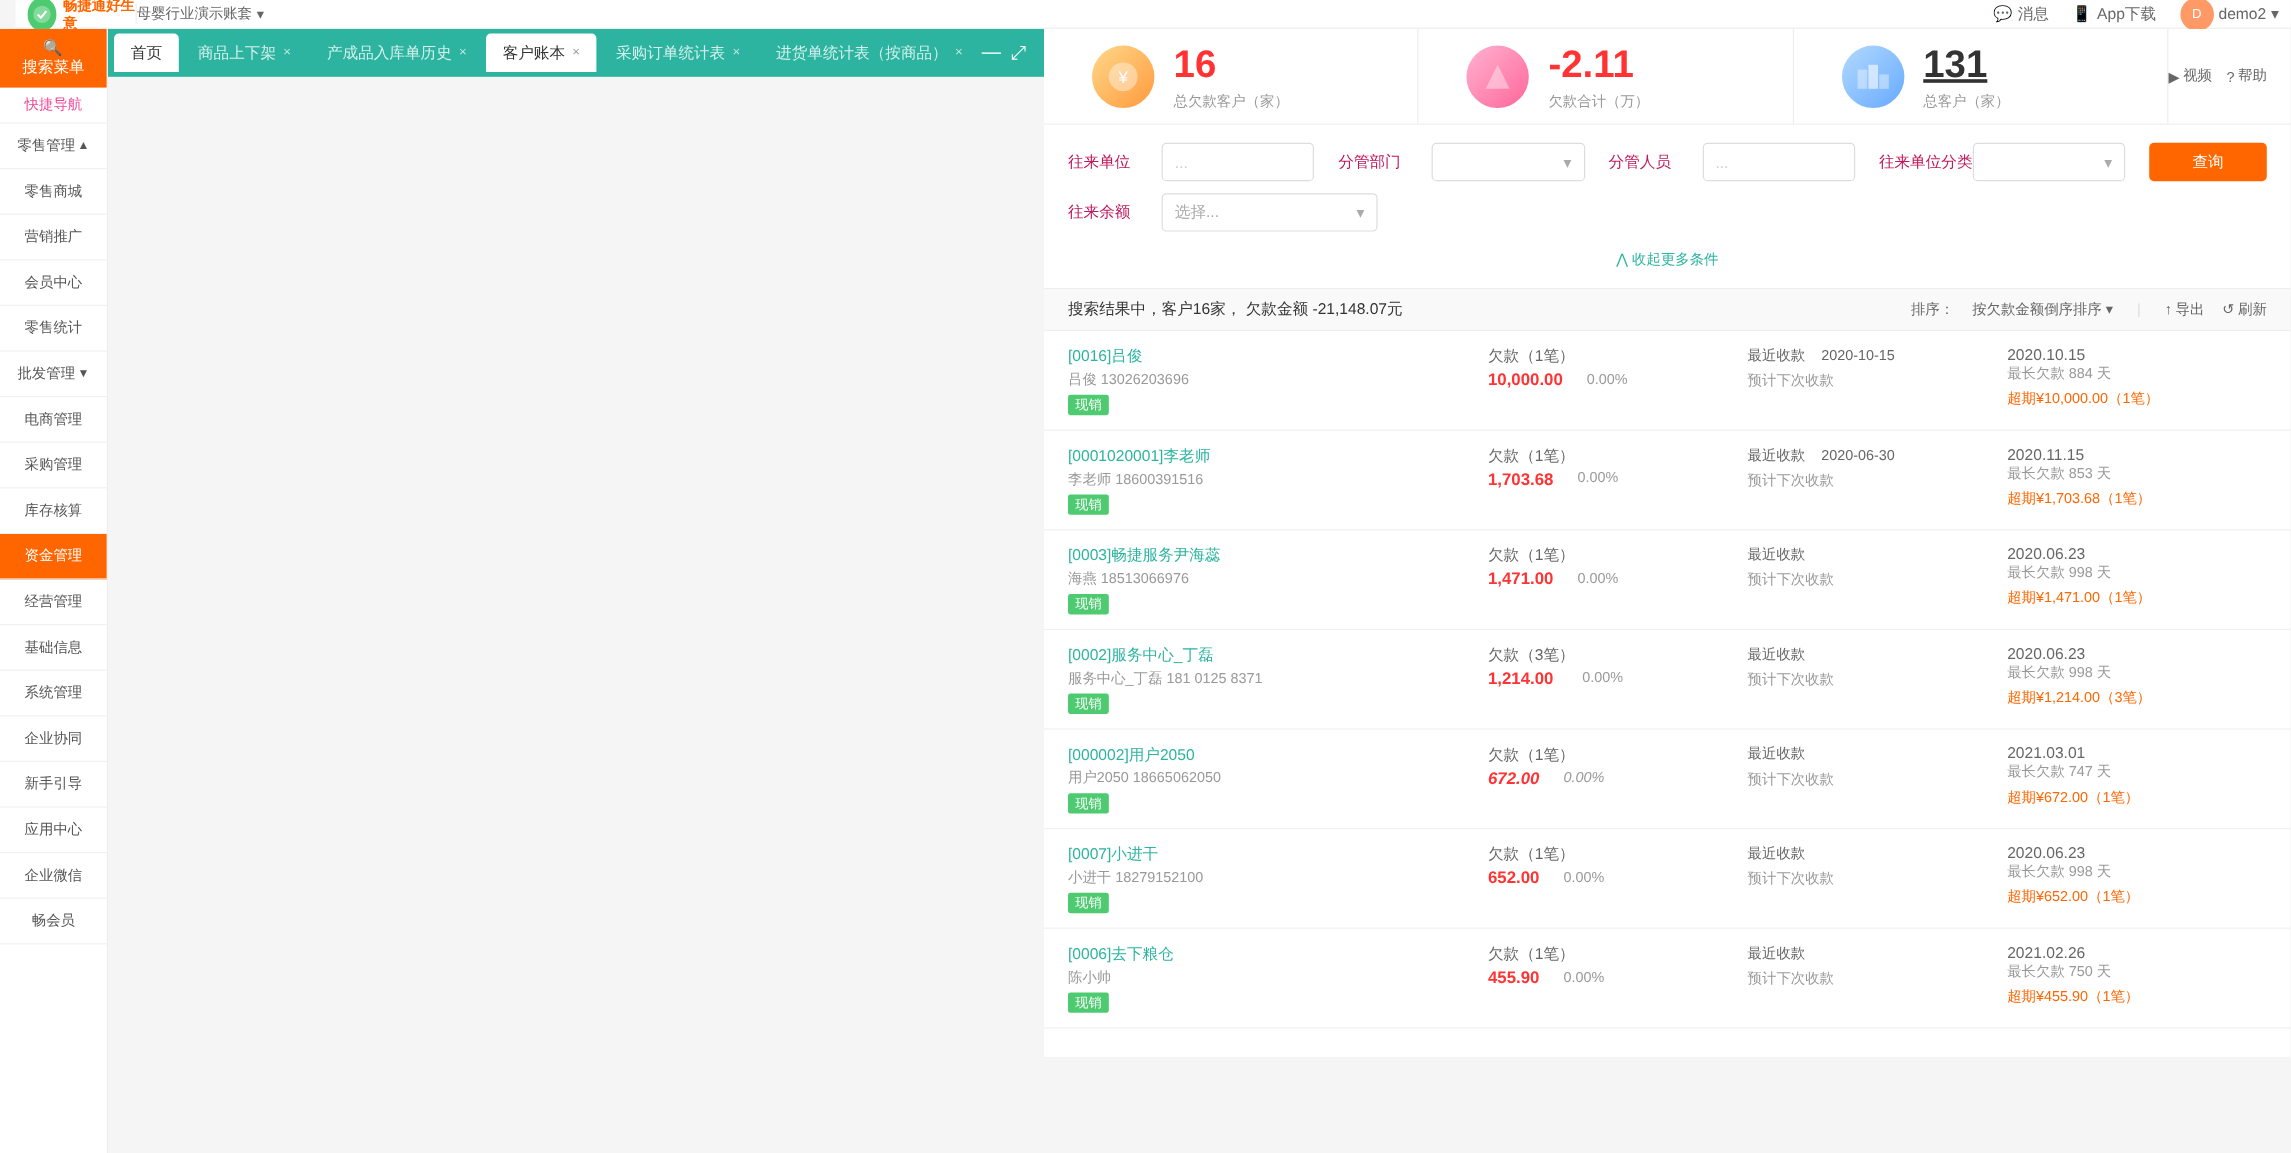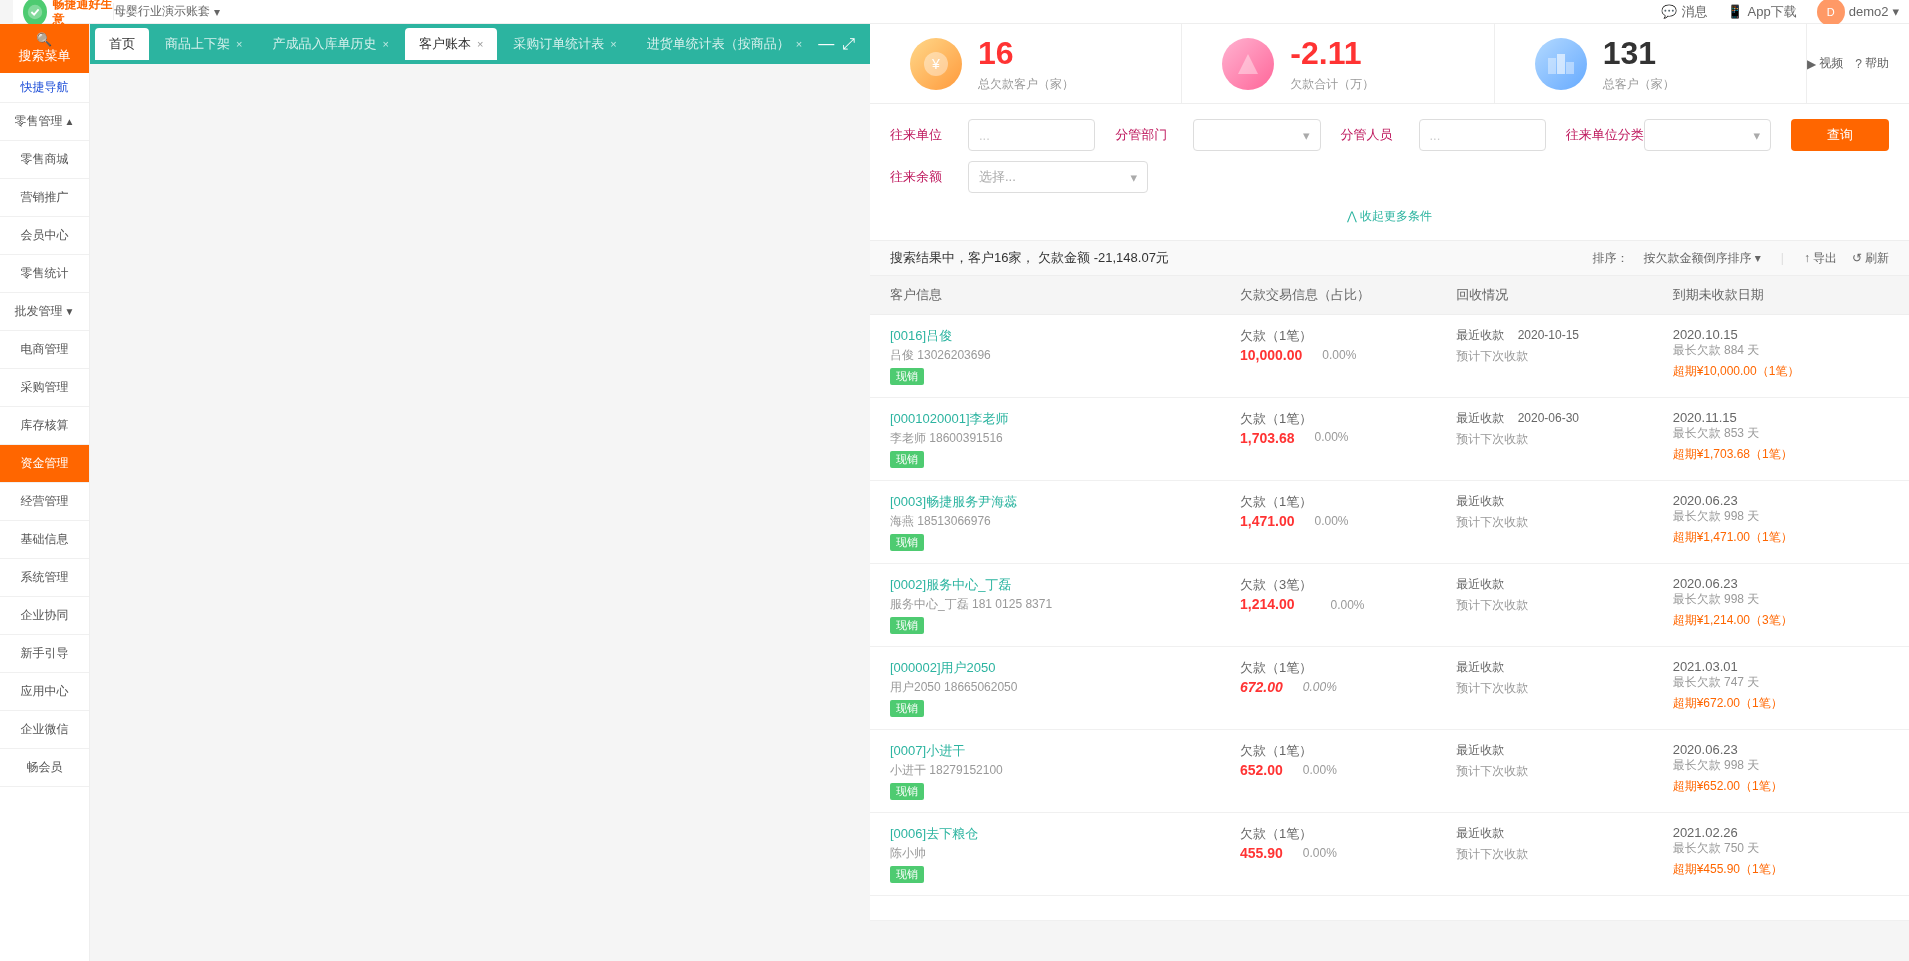--- a/index.html
+++ b/index.html
@@ -39,21 +39,21 @@
 
     
     .stats-bar { background: #fff; display: flex; align-items: stretch; border-bottom: 1px solid #eee; height: 80px; }
     .stat-card { display: flex; align-items: center; gap: 16px; padding: 0 40px; border-right: 1px solid #eee; flex: 1; }
     .stat-icon { width: 52px; height: 52px; border-radius: 50%; display: flex; align-items: center; justify-content: center; }
     .stat-icon-orange { background: linear-gradient(135deg, #ffd88a, #ff9a3c); }
     .stat-icon-pink { background: linear-gradient(135deg, #ffb3d1, #ff6699); }
     .stat-icon-blue { background: linear-gradient(135deg, #b3d9ff, #66aaff); }
     .stat-value { font-size: 32px; font-weight: bold; }
     .stat-value-red { color: #ff3333; }
-    .stat-value-black { color: #333; font-weight: 900; }
+    .stat-value-black { color: #333; font-weight: 900; text-decoration: underline; }
     .stat-label { font-size: 12px; color: #999; margin-top: 4px; }
     .stat-right-actions { margin-left: auto; display: flex; align-items: center; gap: 12px; padding-right: 20px; font-size: 12px; color: #666; }
 
     
     .filter-area { background: #fff; padding: 15px 20px 10px; margin-bottom: 0; border-bottom: 1px solid #eee; }
     .filter-row { display: flex; align-items: center; gap: 20px; margin-bottom: 10px; }
     .filter-item { display: flex; align-items: center; gap: 8px; flex: 1; }
     .filter-label { font-size: 13px; color: #be185d; white-space: nowrap; width: 70px; }
     .filter-input { flex: 1; height: 32px; border: 1px solid #ddd; border-radius: 4px; padding: 0 10px; font-size: 13px; display: flex; align-items: center; justify-content: space-between; cursor: pointer; background: #fff; color: #999; }
     .filter-select { flex: 1; height: 32px; border: 1px solid #ddd; border-radius: 4px; padding: 0 10px; font-size: 13px; display: flex; align-items: center; justify-content: space-between; cursor: pointer; background: #fff; }
@@ -125,21 +125,21 @@
     </div>
   </div>
 
   <div class="main-layout">
 
     <div class="sidebar">
       <div class="sidebar-search">
         <span>🔍</span>
         <div>搜索菜单</div>
       </div>
-      <div class="sidebar-item" style="color:#1d4ed8;font-size:12px;padding:6px 0;">
+      <div class="sidebar-item" style="color:#ec4899;font-size:12px;padding:6px 0;">
         <span>快捷导航</span>
       </div>
       <div class="sidebar-item has-arrow">
         <span>零售管理</span>
         <span style="font-size:10px;">▲</span>
       </div>
       <div class="sidebar-item"><span>零售商城</span></div>
       <div class="sidebar-item"><span>营销推广</span></div>
       <div class="sidebar-item"><span>会员中心</span></div>
       <div class="sidebar-item"><span>零售统计</span></div>
@@ -303,26 +303,20 @@
               <span>导出</span>
             </span>
             <span style="cursor:pointer; display:flex;align-items:center;gap:3px;">
               <span>↺</span>
               <span>刷新</span>
             </span>
           </div>
         </div>
 
         <div class="data-table">
-          <div class="table-header">
-            <div>客户信息</div>
-            <div>欠款交易信息（占比）</div>
-            <div>回收情况</div>
-            <div>到期未收款日期</div>
-          </div>
 
           <div class="table-row">
             <div>
               <div class="customer-name">
                 <span>[0016]吕俊</span>
               </div>
               <div class="customer-phone">吕俊 13026203696</div>
               <div class="customer-badge">现销</div>
             </div>
             <div>
@@ -398,21 +392,21 @@
           <div class="table-row">
             <div>
               <div class="customer-name">
                 <span>[0002]服务中心_丁磊</span>
               </div>
               <div class="customer-phone">服务中心_丁磊 181 0125 8371</div>
               <div class="customer-badge">现销</div>
             </div>
             <div>
               <div class="debt-count">欠款（3笔）</div>
-              <div style="display:flex;align-items:flex-end;gap:36px;">
+              <div style="display:flex;align-items:flex-start;gap:24px;">
                 <div class="debt-amount">1,214.00</div>
                 <div class="debt-percent">0.00%</div>
               </div>
             </div>
             <div>
               <div class="collection-date">最近收款</div>
               <div class="collection-next">预计下次收款</div>
             </div>
             <div>
               <div class="due-date">2020.06.23</div>

